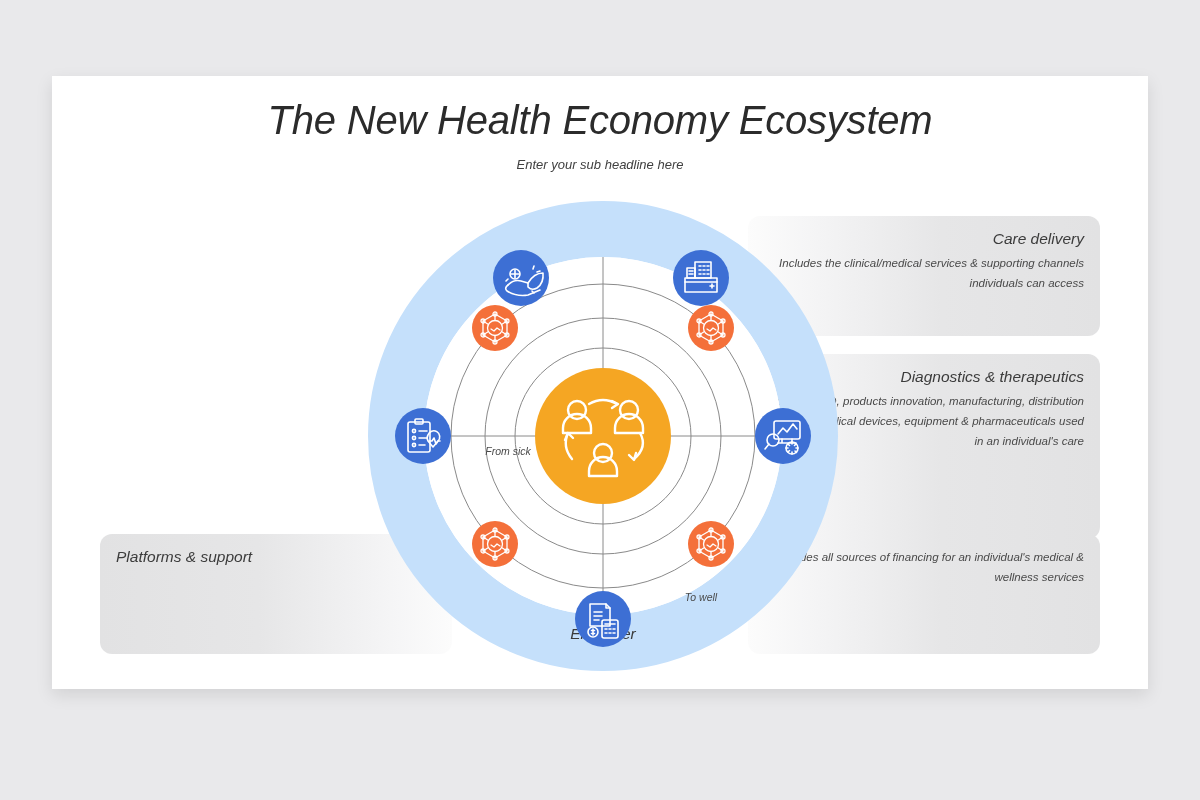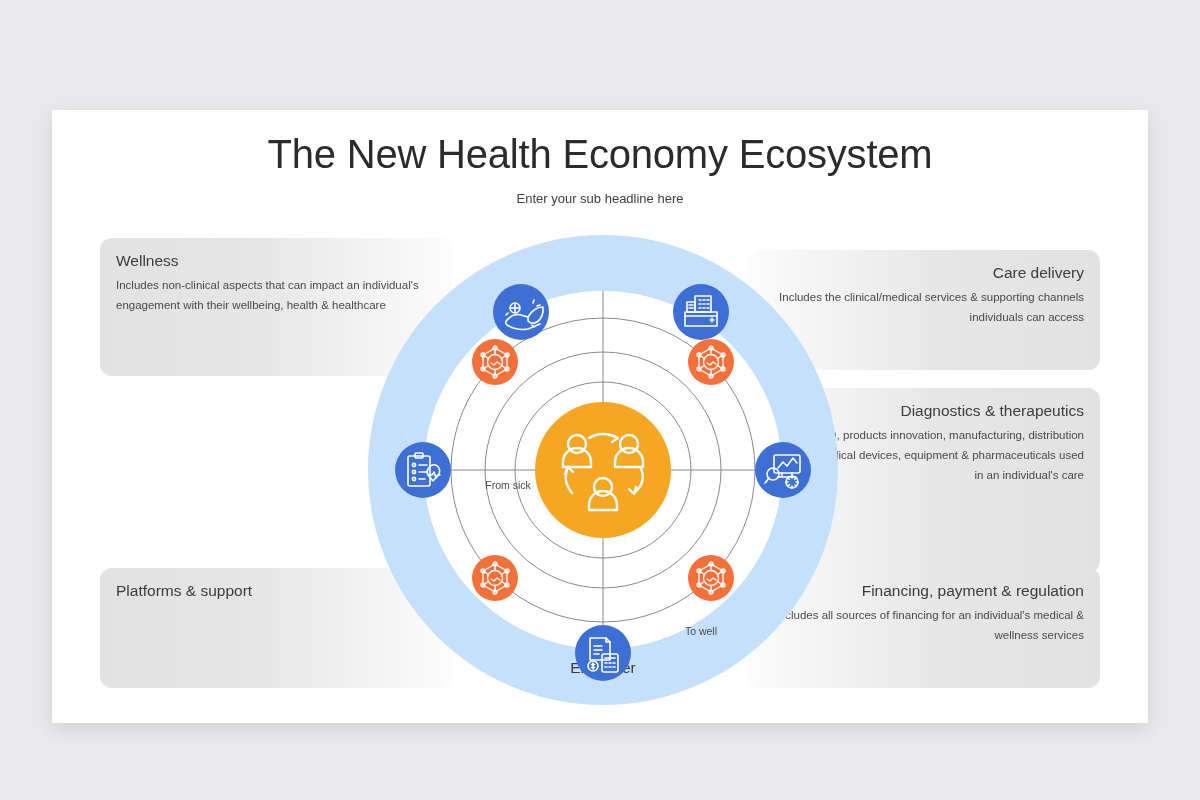--- a/index.html
+++ b/index.html
@@ -10,25 +10,26 @@
     width: 1200px;
     height: 800px;
     background: #e9e9eb;
     font-family: "Liberation Sans", sans-serif;
     overflow: hidden;
   }
 
   #slide {
     position: absolute;
     left: 52px;
-    top: 110px;
+    top: 76px;
     width: 1096px;
     height: 613px;
     background: #ffffff;
     box-shadow: 0 6px 16px rgba(0,0,0,0.10);
+    font-style: italic;
   }
 
   
   .title {
     position: absolute;
     left: 0;
     top: 22px;
     width: 100%;
     text-align: center;
     font-size: 40px;
@@ -102,41 +103,36 @@
   }
 </style>
 </head>
 <body>
 
 <div id="slide">
 
   <div class="title">The New Health Economy Ecosystem</div>
   <div class="subtitle">Enter your sub headline here</div>
 
-  <div class="panel panel-left" id="panel-wellness">
-    <h3>Wellness</h3>
-    <p>Includes non-clinical aspects that can impact an individual's engagement with their wellbeing, health &amp; healthcare</p>
-  </div>
 
   <div class="panel panel-right" id="panel-care">
     <h3>Care delivery</h3>
     <p>Includes the clinical/medical services &amp; supporting channels individuals can access</p>
   </div>
 
   <div class="panel panel-right" id="panel-diag">
     <h3>Diagnostics &amp; therapeutics</h3>
     <p>Includes R&amp;D, products innovation, manufacturing, distribution &amp; sale of medical devices, equipment &amp; pharmaceuticals used in an individual's care</p>
   </div>
 
   <div class="panel panel-left" id="panel-platforms">
     <h3>Platforms &amp; support</h3>
   </div>
 
   <div class="panel panel-right" id="panel-financing">
-    <h3>Financing, payment &amp; regulation</h3>
     <p>Includes all sources of financing for an individual's medical &amp; wellness services</p>
   </div>
 
   <div id="diagram">
     <svg width="470" height="470" viewBox="0 0 470 470" xmlns="http://www.w3.org/2000/svg">
 
       <circle cx="235" cy="235" r="207" fill="none" stroke="#c5e0fb" stroke-width="56"></circle>
 
       <circle cx="235" cy="235" r="179" fill="#ffffff"></circle>
 

